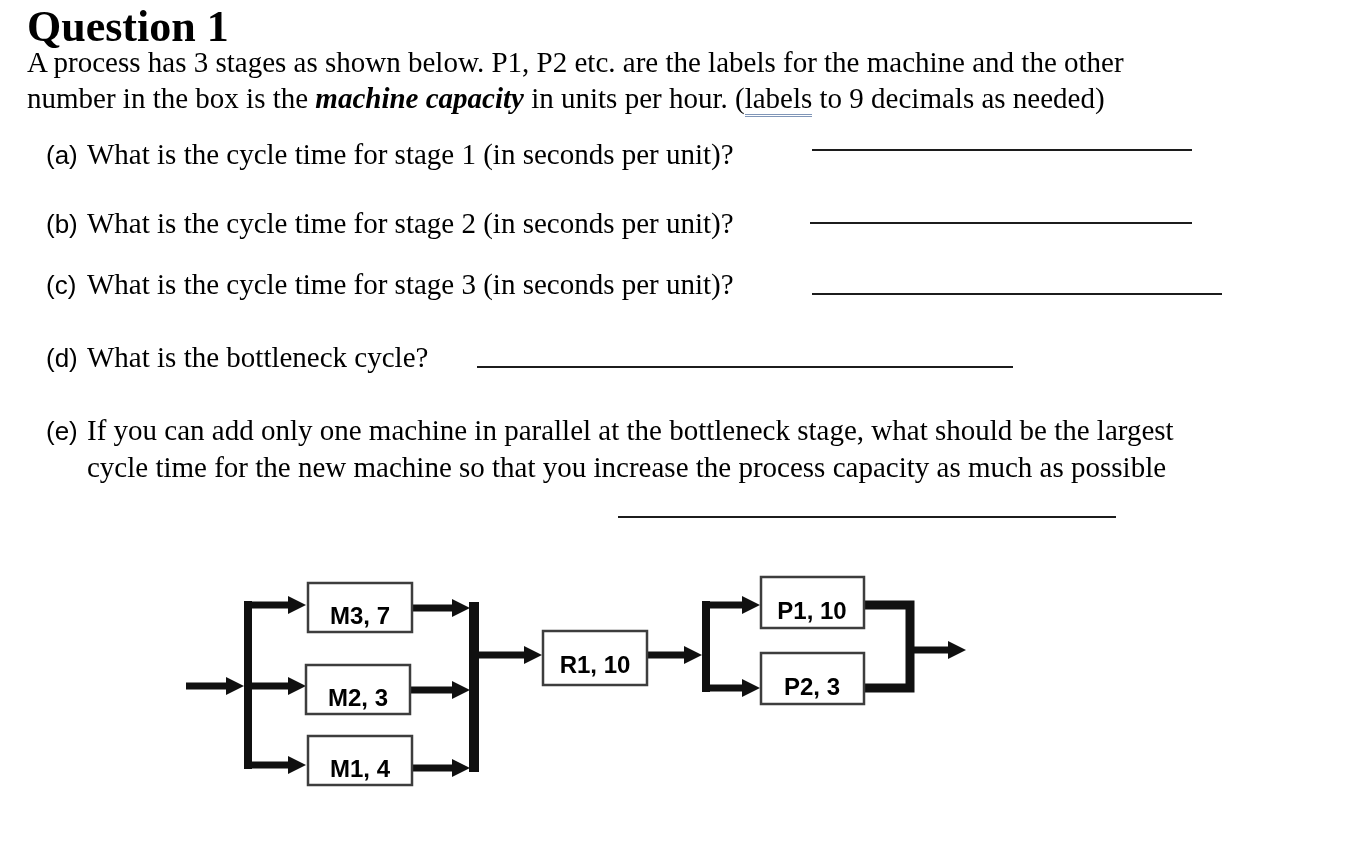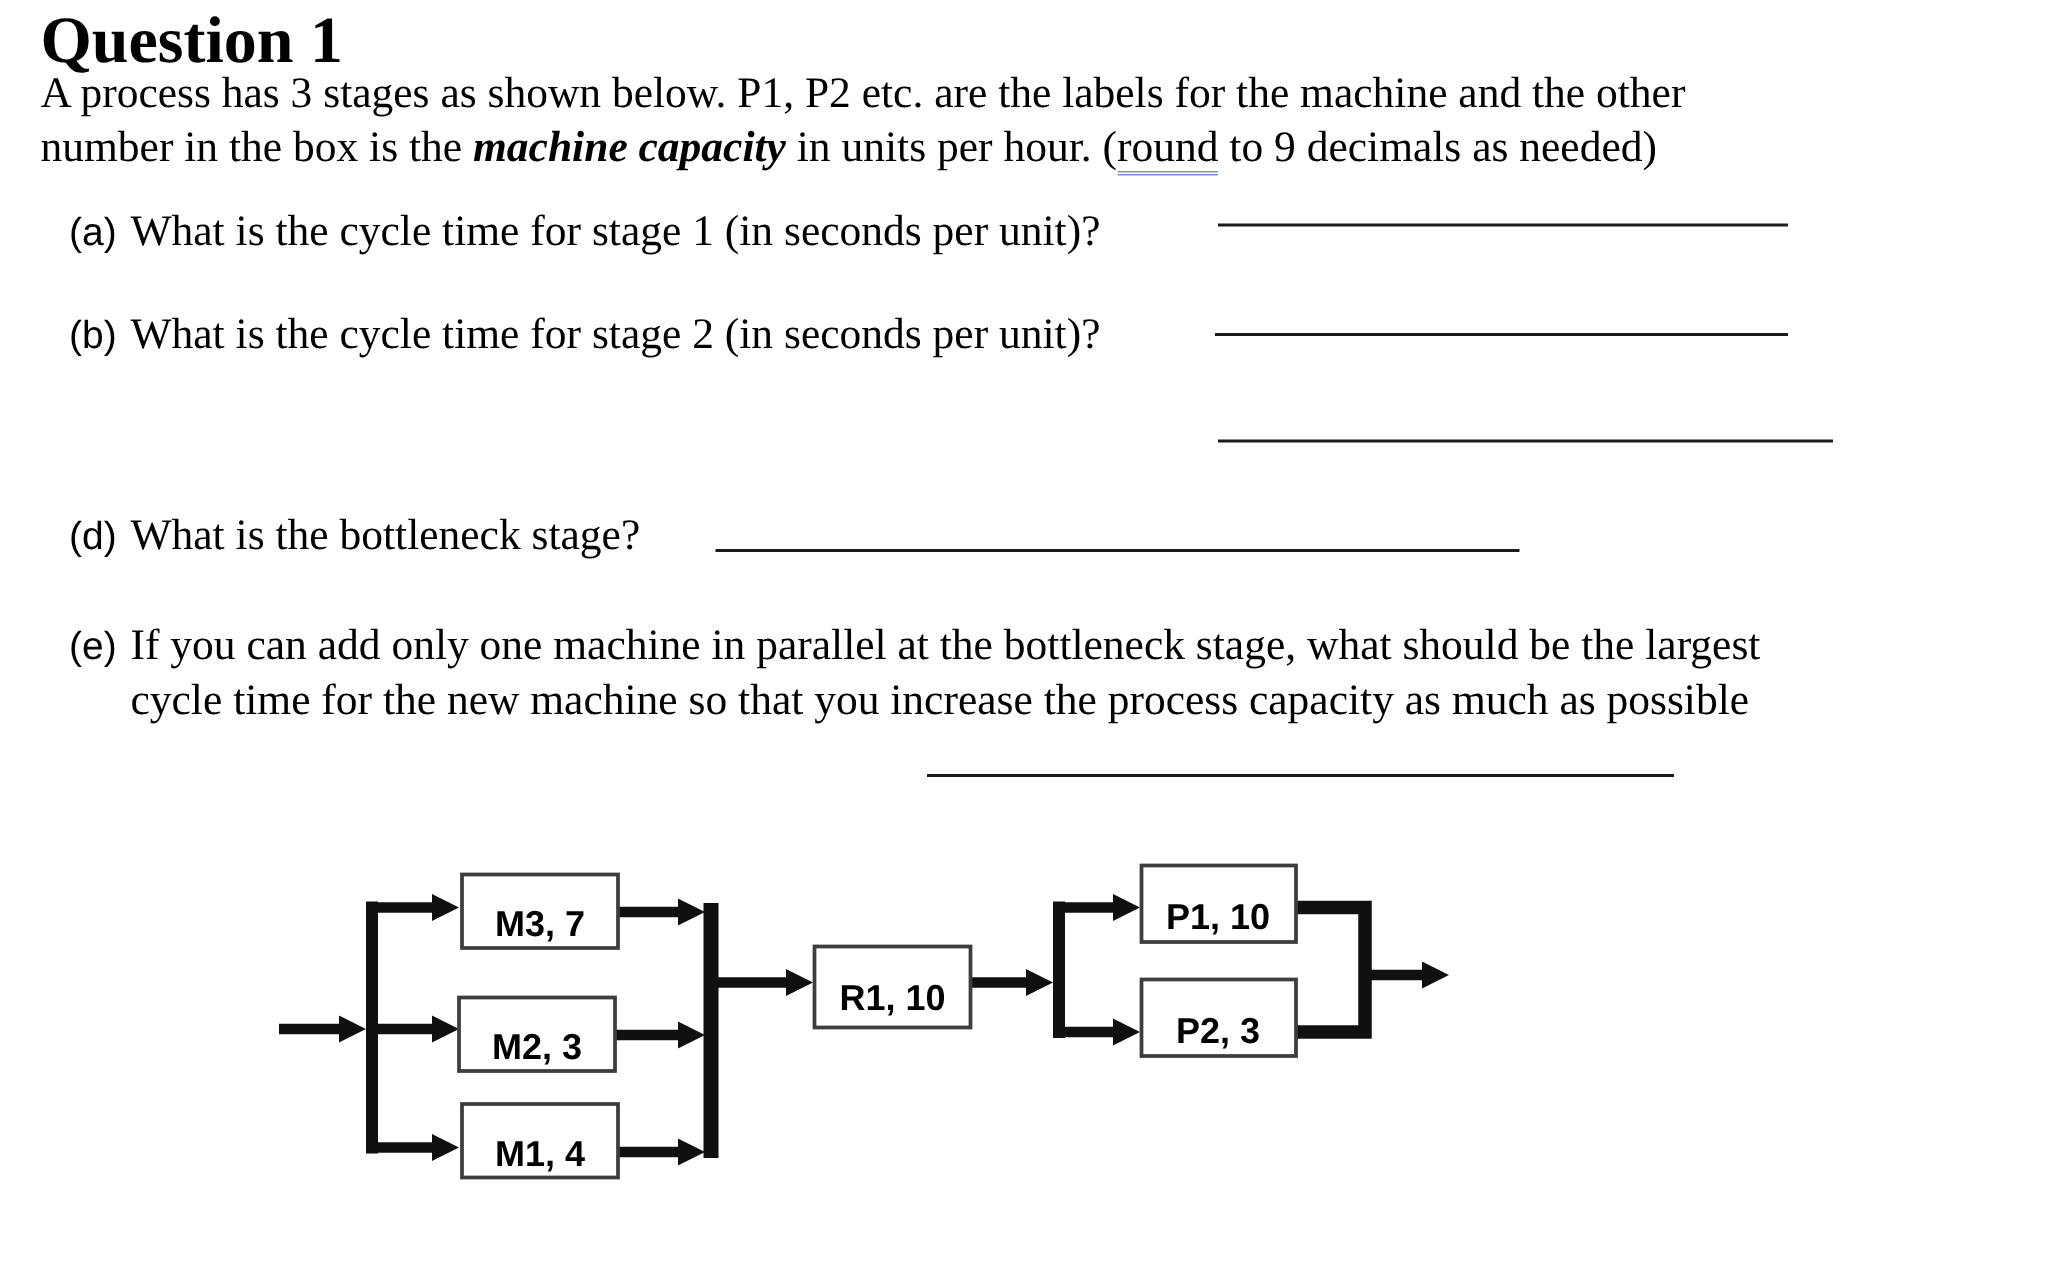--- a/index.html
+++ b/index.html
@@ -51,37 +51,40 @@
 </style>
 </head>
 <body>
 
 <div id="page">
 
   <div id="title" class="abs">Question 1</div>
 
   <div id="intro" class="abs bodytext">
     <div>A process has 3 stages as shown below. P1, P2 etc. are the labels for the machine and the other</div>
-    <div><span>number in the box is the </span><span class="bi">machine capacity</span><span> in units per hour. (</span><span class="grammar">round</span><span> to 9 decimals as needed)</span></div>
+    <div><span>number in the box is the </span><span class="bi">machine capacity</span><span> in units per hour. (</span><span class="grammar">labels</span><span> to 9 decimals as needed)</span></div>
   </div>
 
   <div class="abs bodytext qrow" style="top:136px;">
     <span class="qmarker">(a)</span><span>What is the cycle time for stage 1 (in seconds per unit)?</span>
   </div>
   <div id="blank-a" class="abs blank"></div>
 
   <div class="abs bodytext qrow" style="top:205px;">
     <span class="qmarker">(b)</span><span>What is the cycle time for stage 2 (in seconds per unit)?</span>
   </div>
   <div id="blank-b" class="abs blank"></div>
 
+  <div class="abs bodytext qrow" style="top:266px;">
+    <span class="qmarker">(c)</span><span>What is the cycle time for stage 3 (in seconds per unit)?</span>
+  </div>
   <div id="blank-c" class="abs blank"></div>
 
   <div class="abs bodytext qrow" style="top:339px;">
-    <span class="qmarker">(d)</span><span>What is the bottleneck stage?</span>
+    <span class="qmarker">(d)</span><span>What is the bottleneck cycle?</span>
   </div>
   <div id="blank-d" class="abs blank"></div>
 
   <div id="q-e-marker" class="abs bodytext">
     <span class="qmarker">(e)</span>
   </div>
   <div id="q-e-text" class="abs bodytext">
     <span>If you can add only one machine in parallel at the bottleneck stage, what should be the largest</span><br>
     <span>cycle time for the new machine so that you increase the process capacity as much as possible</span><br>
   </div>

